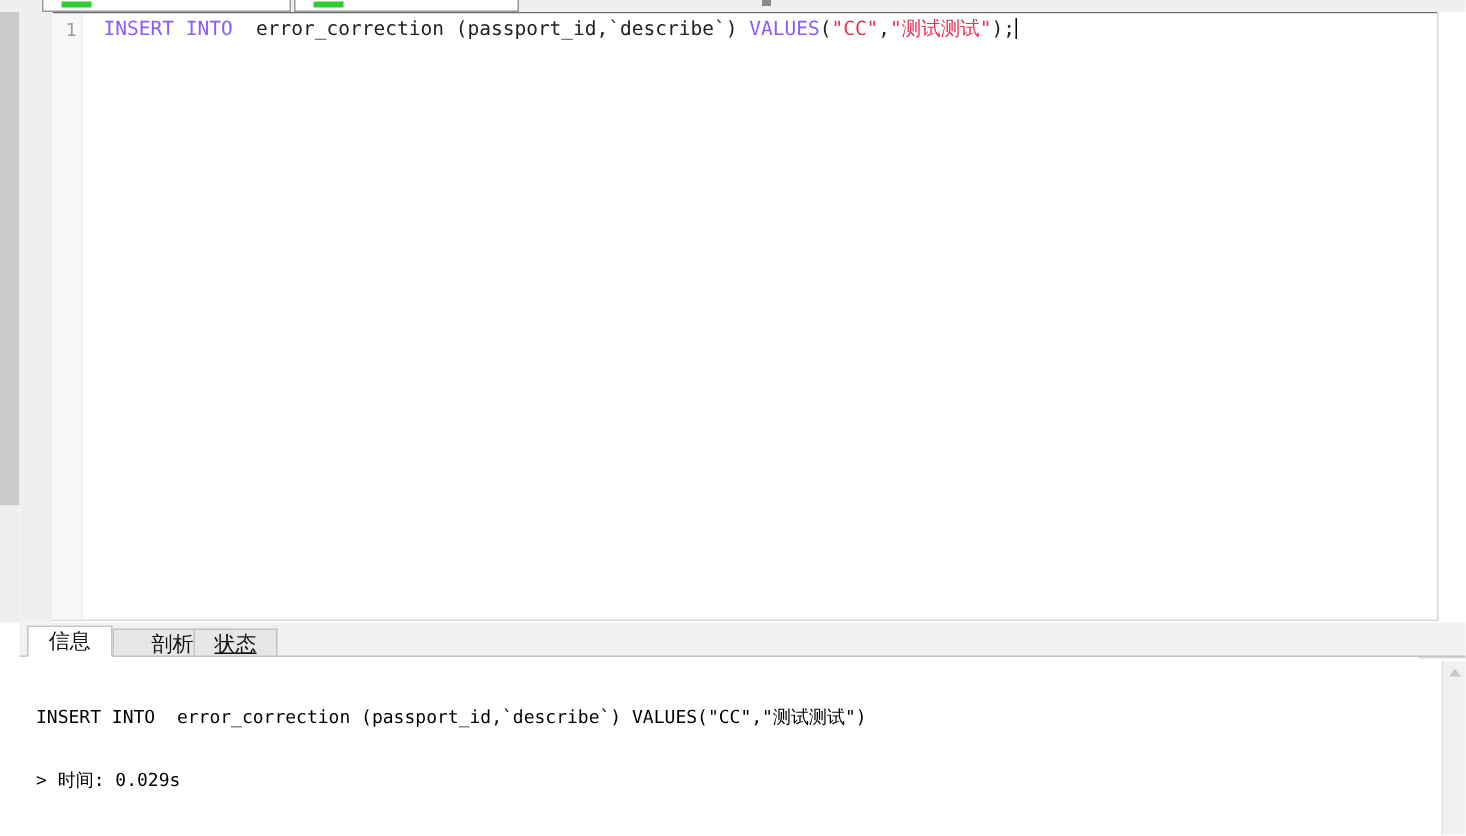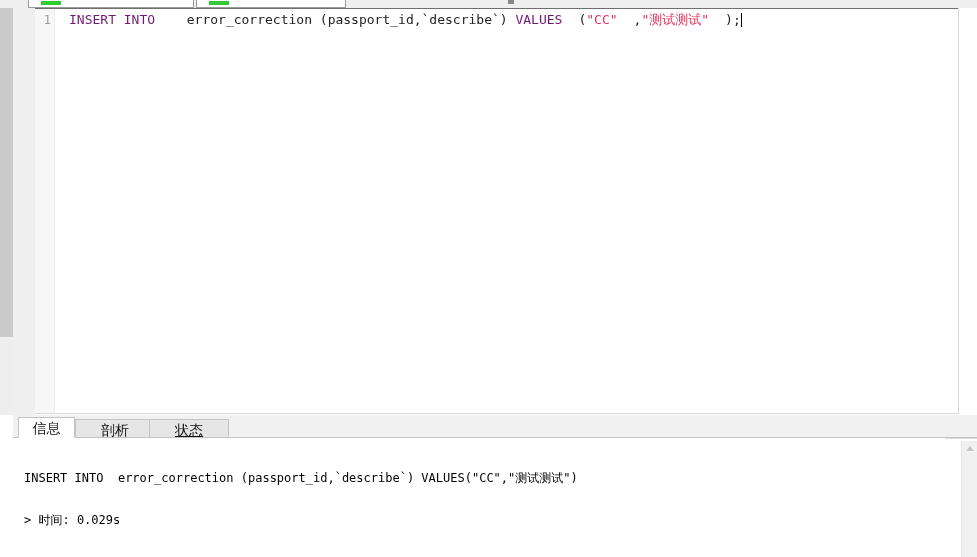--- a/index.html
+++ b/index.html
@@ -111,22 +111,22 @@
   }
   .code-line {
     position: absolute;
     left: 13px; top: 3px;
     white-space: pre;
     font-family: "DejaVu Sans Mono", monospace;
     font-size: 13px;
     line-height: 16px;
     letter-spacing: 0px;
   }
-  .kw   { color: #701a75; }
-  .plain{ color: #222222; padding-left: 16px; }
+  .kw   { color: #8b5cf6; }
+  .plain{ color: #222222; }
   .str  { color: #e8325a; }
   .caret {
     display: inline-block;
     width: 1px;
     height: 14px;
     background: #000000;
     vertical-align: -3px;
   }
 
   
@@ -155,21 +155,21 @@
   }
   .tab.active {
     background: #ffffff;
     border-bottom: 1px solid #ffffff;
     top: 2px;
     height: 21px;
     font-weight: normal;
   }
   .tab.t0 { left: 5px;  width: 57px; }
   .tab.t1 { left: 62px; width: 80px; }
-  .tab.t2 { left: 136px;width: 80px; text-decoration: underline; }
+  .tab.t2 { left: 116px;width: 56px; text-decoration: underline; }
 
   
   .output {
     position: absolute;
     left: 13px; top: 438px;
     width: 964px; height: 119px;
     background: #ffffff;
     box-sizing: border-box;
     overflow: hidden;
   }

